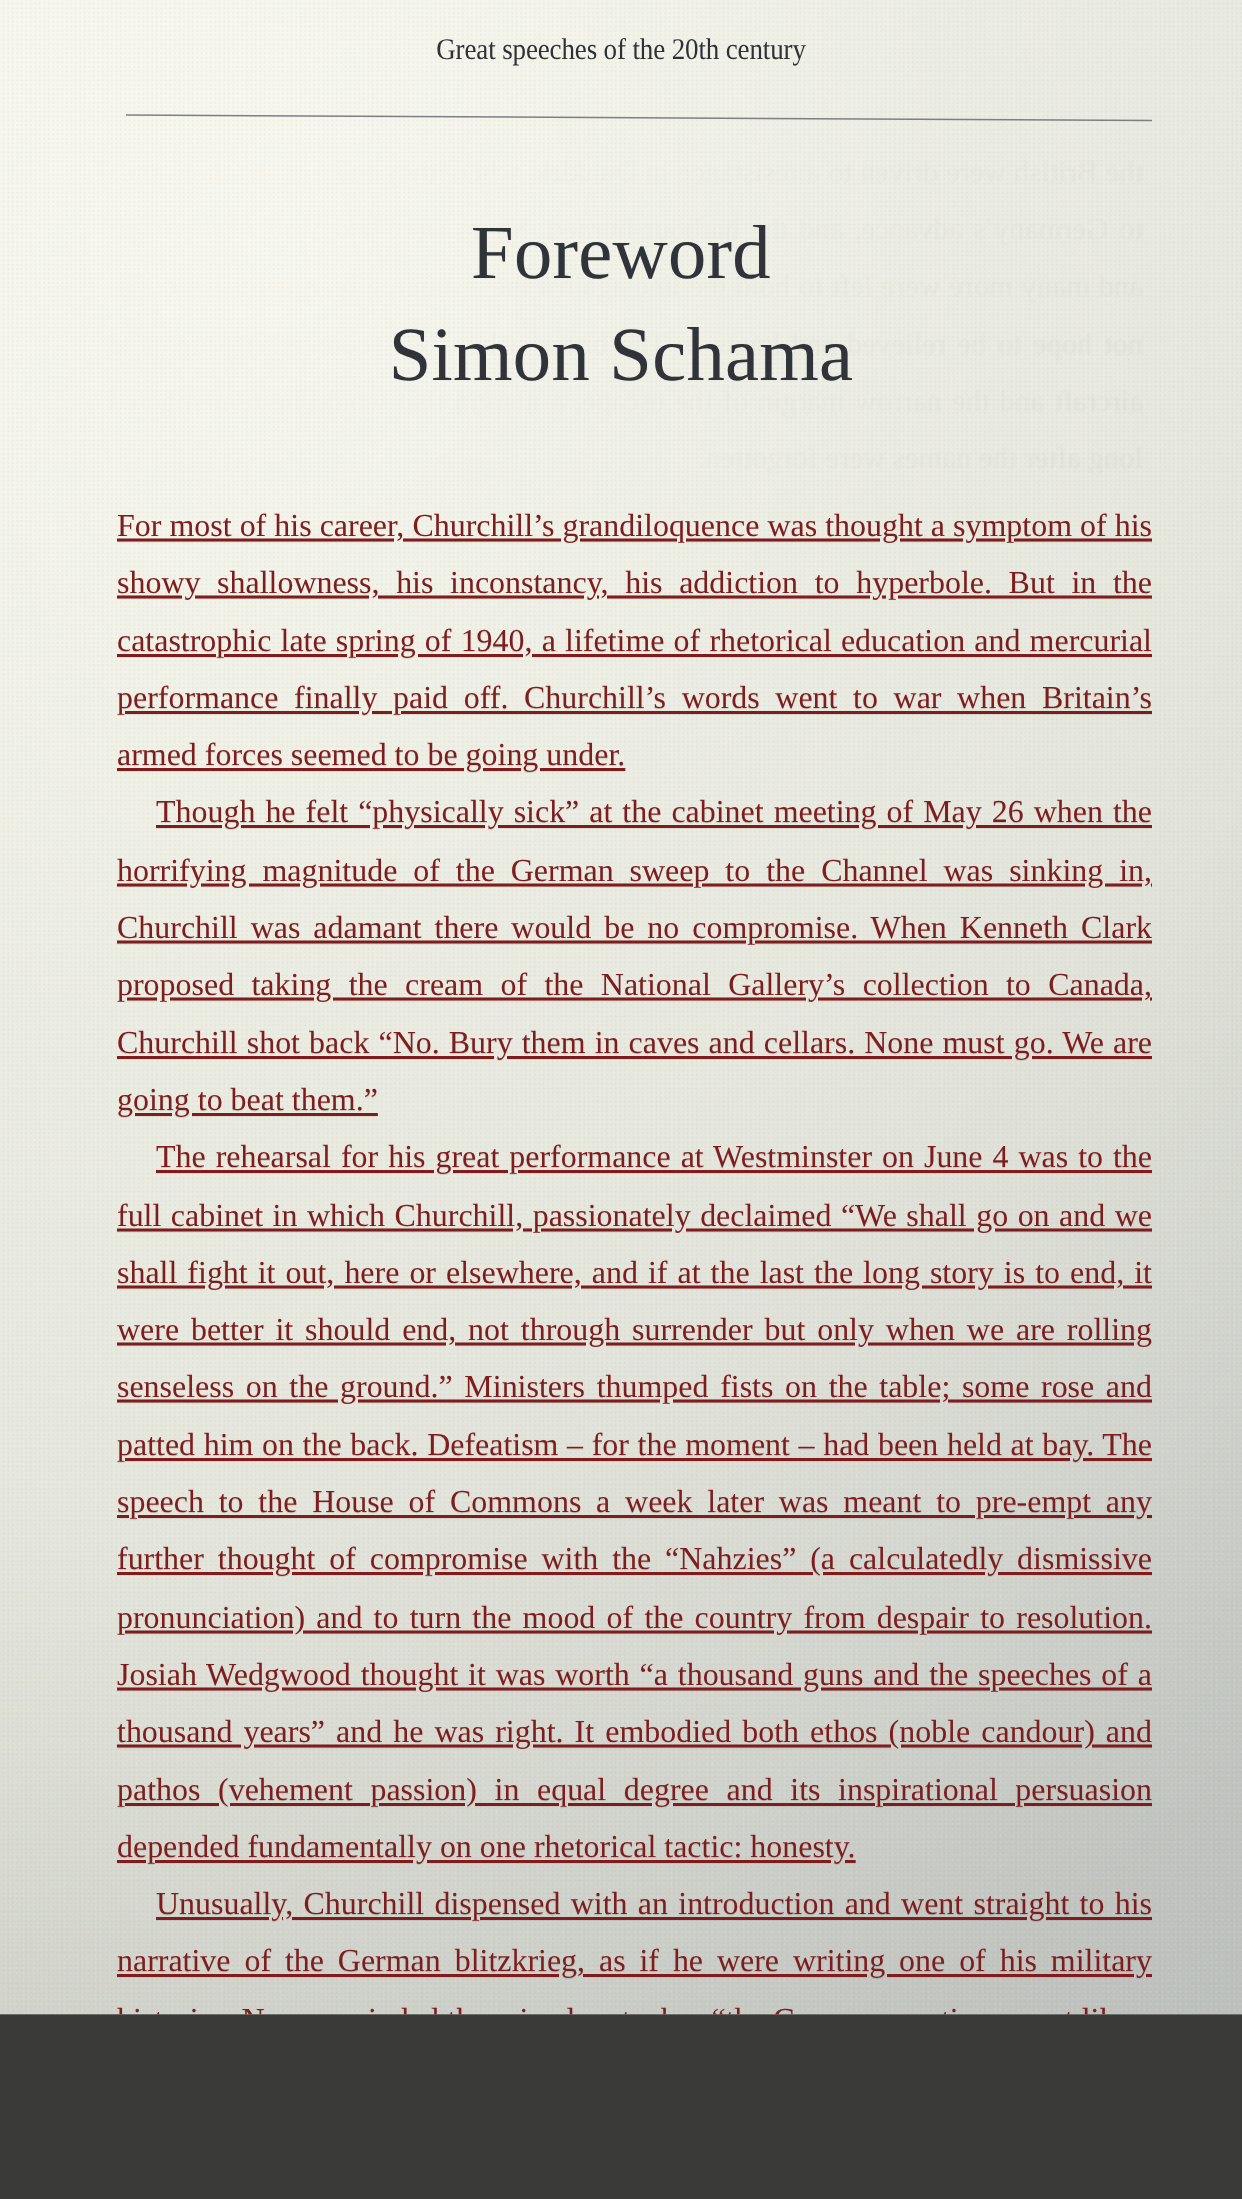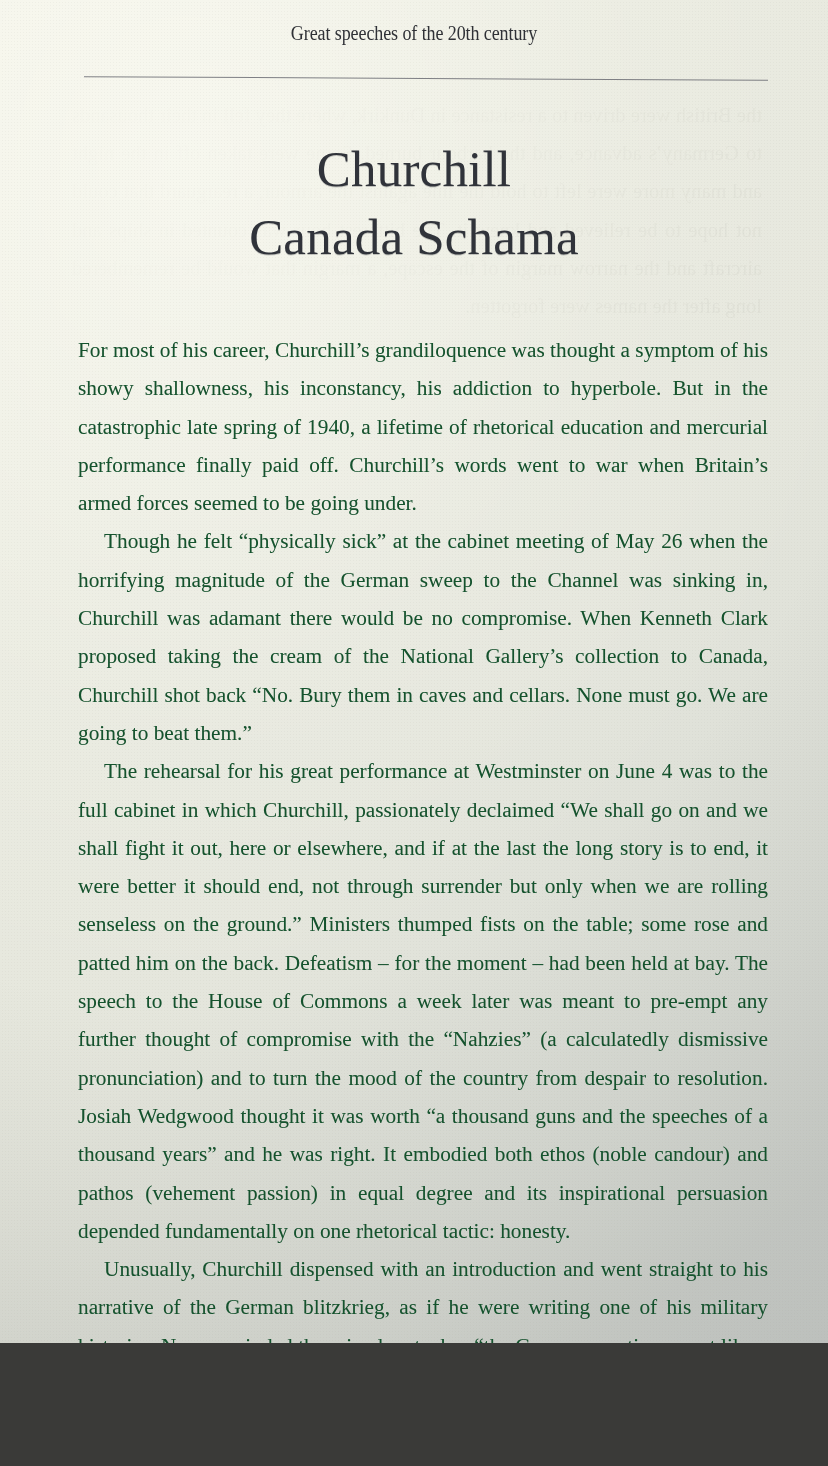--- a/index.html
+++ b/index.html
@@ -141,22 +141,23 @@
   .body {
     position: absolute;
     left: 78px;
     top: 331px;
     width: 690px;
     z-index: 6;
     font-size: 21.3px;
     line-height: 38.3px;
     text-align: justify;
     text-justify: inter-word;
-    color: #14532d;
+    color: #7f1d1d;
     text-shadow: 0 0.4px 0.45px rgba(95,97,100,0.22);
+    text-decoration: underline;
   }
   .body p {
     margin: 0;
     text-indent: 26px;
     hyphens: none;
   }
   .body p.first {
     text-indent: 0;
   }
 
@@ -182,22 +183,22 @@
   <div class="showthrough">the British were driven to a resistance in Dunkirk, where they fell in their thousands to Germany’s advance, and the harbour burned. Some were taken off in the night and many more were left to hold the line against the armour, a rearguard that could not hope to be relieved and knew it. The bitterest hour was counted in ships and aircraft and the narrow margin of the escape, a margin that would be remembered long after the names were forgotten.</div>
 
   <div class="paper-light"></div>
   <div class="paper-vignette"></div>
   <div class="paper-grain"></div>
 
   <div class="running-head">Great speeches of the 20th century</div>
   <hr class="rule rule-top">
 
   <div class="title-block">
-    <div class="title-line">Churchill</div>
-    <div class="title-line">Canada Schama</div>
+    <div class="title-line">Foreword</div>
+    <div class="title-line">Simon Schama</div>
   </div>
 
   <div class="body">
     <p class="first">For most of his career, Churchill’s grandiloquence was thought a symptom of his showy shallowness, his inconstancy, his addiction to hyperbole. But in the catastrophic late spring of 1940, a lifetime of rhetorical education and mercurial performance finally paid off. Churchill’s words went to war when Britain’s armed forces seemed to be going under.</p>
     <p>Though he felt “physically sick” at the cabinet meeting of May 26 when the horrifying magnitude of the German sweep to the Channel was sinking in, Churchill was adamant there would be no compromise. When Kenneth Clark proposed taking the cream of the National Gallery’s collection to Canada, Churchill shot back “No. Bury them in caves and cellars. None must go. We are going to beat them.”</p>
     <p>The rehearsal for his great performance at Westminster on June 4 was to the full cabinet in which Churchill, passionately declaimed “We shall go on and we shall fight it out, here or elsewhere, and if at the last the long story is to end, it were better it should end, not through surrender but only when we are rolling senseless on the ground.” Ministers thumped fists on the table; some rose and patted him on the back. Defeatism – for the moment – had been held at bay. The speech to the House of Commons a week later was meant to pre-empt any further thought of compromise with the “Nahzies” (a calculatedly dismissive pronunciation) and to turn the mood of the country from despair to resolution. Josiah Wedgwood thought it was worth “a thousand guns and the speeches of a thousand years” and he was right. It embodied both ethos (noble candour) and pathos (vehement passion) in equal degree and its inspirational persuasion depended fundamentally on one rhetorical tactic: honesty.</p>
     <p>Unusually, Churchill dispensed with an introduction and went straight to his narrative of the German blitzkrieg, as if he were writing one of his military histories. No one minded the mixed metaphor “the German eruption swept like a sharp scythe”. Intersperced in the lengthy story telling was heroic relief, albeit in tragic mood:</p>
   </div>
 
   <hr class="rule rule-bottom">

